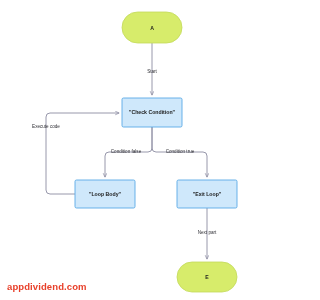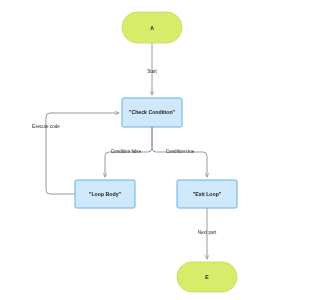--- a/index.html
+++ b/index.html
@@ -124,14 +124,15 @@
       <rect class="process-shape" x="177" y="180" width="60" height="28" rx="1.5" ry="1.5"></rect>
       <text class="node-label" x="207" y="194.2">"Exit Loop"</text>
     </g>
 
     <g>
       <rect class="terminal-shape" x="177" y="262" width="60" height="30" rx="15" ry="15"></rect>
       <text class="node-label" x="207" y="277.5">E</text>
     </g>
   </svg>
 
+  <div class="watermark">appdividend.com</div>
 
 </div>
 
 </body></html>

